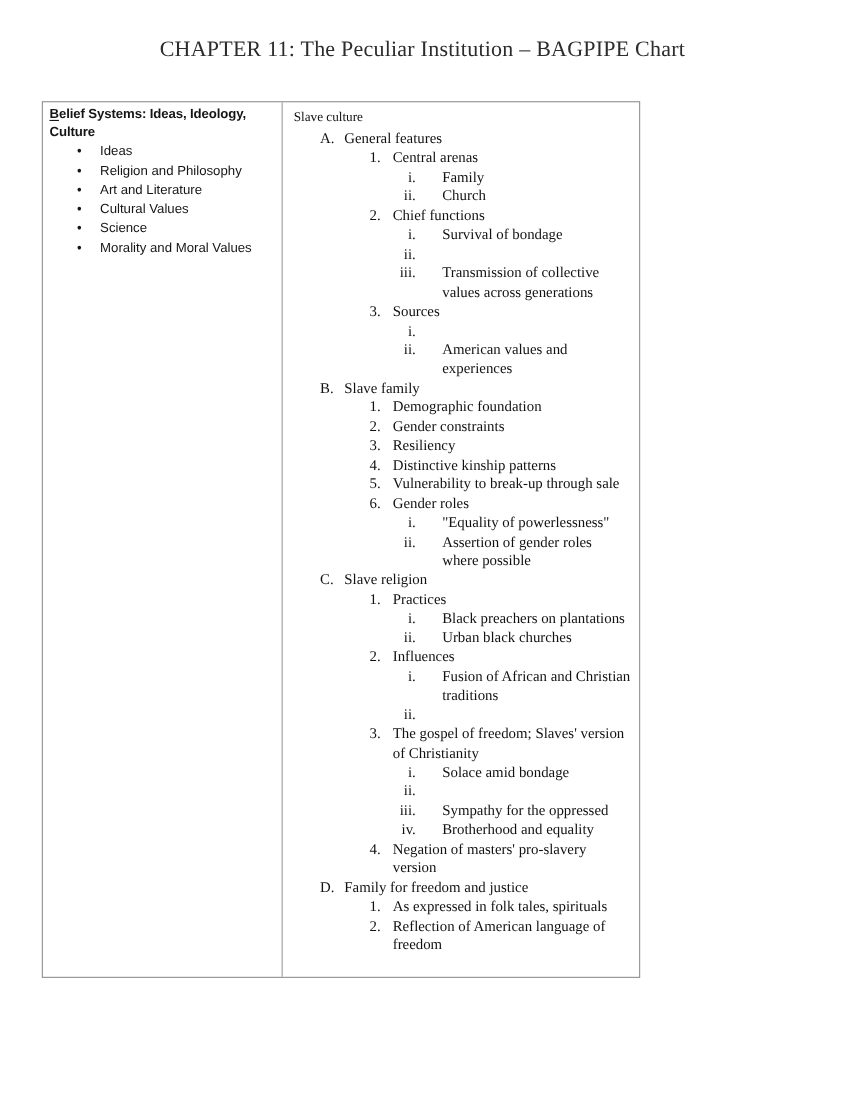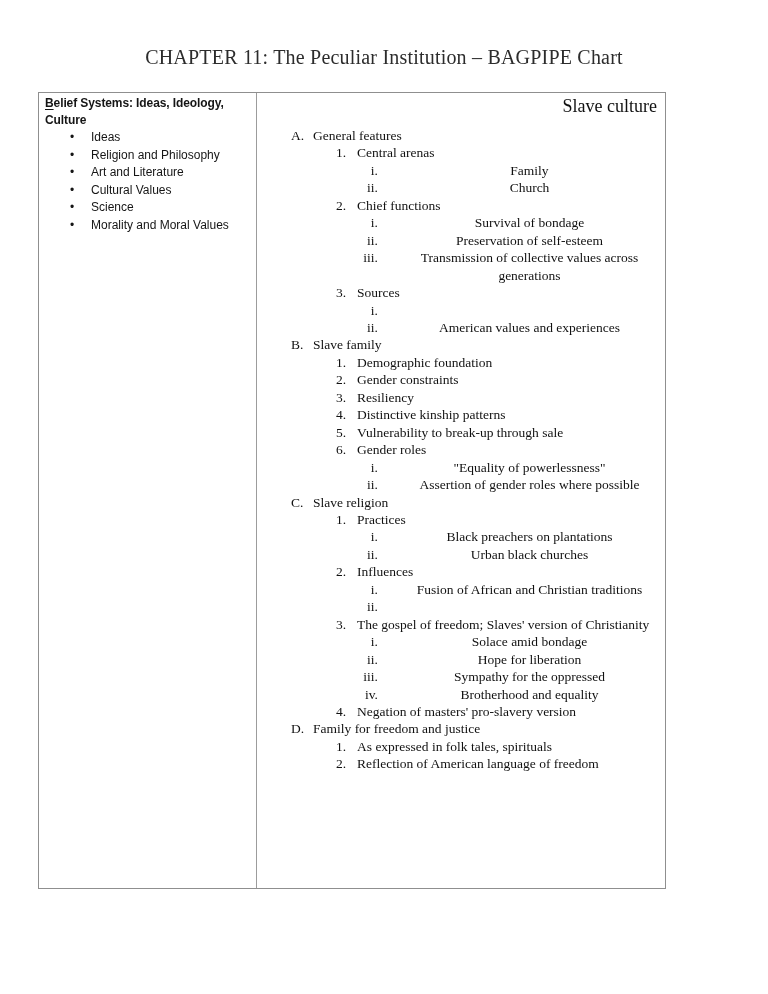--- a/index.html
+++ b/index.html
@@ -6,33 +6,33 @@
   body{
     width:768px;height:994px;
     background:#ffffff;
     font-family:"Liberation Serif", serif;
     color:#111111;
     position:relative;
     overflow:hidden;
   }
   .doc-title{
     position:absolute;
-    top:44px;left:0;
+    top:32px;left:0;
     width:768px;
     text-align:center;
     font-family:"Liberation Serif", serif;
     font-size:20px;
     line-height:26px;
     color:#2c2c2c;
     letter-spacing:.2px;
   }
   .bagpipe-table{
     position:absolute;
     left:38px;top:92px;
-    width:628px;height:797px;
+    width:544px;height:797px;
     box-sizing:border-box;
     border:1px solid #8f8f8f;
     display:flex;
     background:#ffffff;
   }
   .cell-left{
     width:218px;
     box-sizing:border-box;
     border-right:1px solid #9c9c9c;
     padding:2px 8px 0 6px;
@@ -64,40 +64,39 @@
     font-size:12px;
     line-height:17.5px;
     padding-left:25px;
   }
   .bullet-item .bullet{
     width:21px;
     flex:0 0 21px;
     font-size:12px;
   }
   .right-heading{
-    font-size:18px;
+    font-size:12px;
     line-height:22px;
-    margin-bottom:10px;
+    margin-bottom:0;
     color:#111111;
-    text-align:right;
   }
   .outline{
     font-size:13.5px;
     line-height:17.45px;
   }
   .o-row{display:flex;}
   .o-row .marker{flex:0 0 auto;}
   .o-row .otext{flex:1 1 auto;font-family:Liberation Serif, serif;}
   .o-row.lvl1{margin-left:24px;}
   .o-row.lvl1 .marker{width:22px;}
   .o-row.lvl2{margin-left:69px;}
   .o-row.lvl2 .marker{width:21px;}
   .o-row.lvl3{margin-left:69px;}
   .o-row.lvl3 .marker{width:42px;text-align:right;}
-  .o-row.lvl3 .otext{margin-left:24px;text-align:center;}
+  .o-row.lvl3 .otext{margin-left:24px;}
 </style>
 </head>
 <body>
 
 <div class="doc-title">CHAPTER 11: The Peculiar Institution – BAGPIPE Chart</div>
 
 <div class="bagpipe-table">
 
   <div class="cell-left">
     <div class="left-heading">
@@ -153,21 +152,20 @@
         <div class="o-row lvl2">
           <span class="marker">2.</span>
           <span class="otext">Chief functions</span>
         </div>
         <div class="o-row lvl3">
           <span class="marker">i.</span>
           <span class="otext">Survival of bondage</span>
         </div>
         <div class="o-row lvl3">
           <span class="marker">ii.</span>
-          <span class="otext">Preservation of self-esteem</span>
         </div>
         <div class="o-row lvl3">
           <span class="marker">iii.</span>
           <span class="otext">Transmission of collective values across generations</span>
         </div>
         <div class="o-row lvl2">
           <span class="marker">3.</span>
           <span class="otext">Sources</span>
         </div>
         <div class="o-row lvl3">
@@ -243,21 +241,20 @@
         <div class="o-row lvl2">
           <span class="marker">3.</span>
           <span class="otext">The gospel of freedom; Slaves' version of Christianity</span>
         </div>
         <div class="o-row lvl3">
           <span class="marker">i.</span>
           <span class="otext">Solace amid bondage</span>
         </div>
         <div class="o-row lvl3">
           <span class="marker">ii.</span>
-          <span class="otext">Hope for liberation</span>
         </div>
         <div class="o-row lvl3">
           <span class="marker">iii.</span>
           <span class="otext">Sympathy for the oppressed</span>
         </div>
         <div class="o-row lvl3">
           <span class="marker">iv.</span>
           <span class="otext">Brotherhood and equality</span>
         </div>
         <div class="o-row lvl2">

